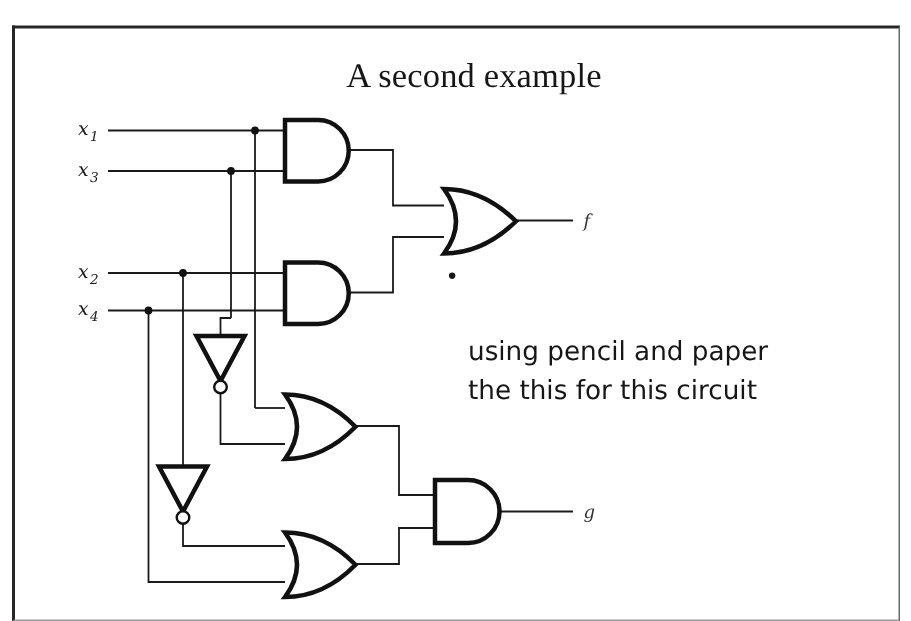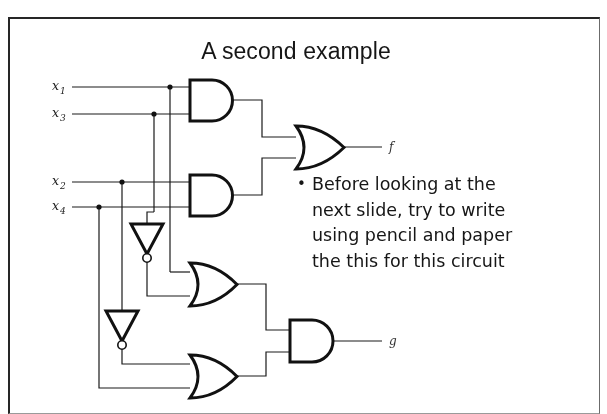--- a/index.html
+++ b/index.html
@@ -23,25 +23,25 @@
     height: 397px;
     border-left: 2px solid #262626;
     border-top: 2px solid #262626;
     border-right: 1px solid #6b6b6b;
     border-bottom: 1px solid #9a9a9a;
     box-sizing: border-box;
     background: #ffffff;
   }
   #title {
     position: absolute;
-    left: 136px;
+    left: 156px;
     top: 38px;
     width: 320px;
     text-align: center;
-    font-family: Liberation Sans, sans-serif;
+    font-family: Liberation Serif, serif;
     font-size: 23px;
     font-weight: 400;
     color: #161616;
     letter-spacing: 0.1px;
     white-space: nowrap;
   }
   #bullet-block {
     position: absolute;
     left: 297px;
     top: 172px;
@@ -95,22 +95,22 @@
 <div id="slide">
 
   <div id="slide-frame"></div>
 
   <div id="title">A second example</div>
 
   <div id="bullet-block">
     <div class="bullet-row">
       <span class="bullet-dot">•</span>
       <span class="bullet-text">
-        <span>Before looking at the</span><br>
-        <span>next slide, try to write</span><br>
+        <br>
+        <br>
         <span>using pencil and paper</span><br>
         <span>the this for this circuit</span>
       </span>
     </div>
   </div>
 
   <svg id="circuit" width="607" height="414" viewBox="0 0 607 414">
 
     <g>
       <text class="inlabel" x="52" y="90">x</text>

